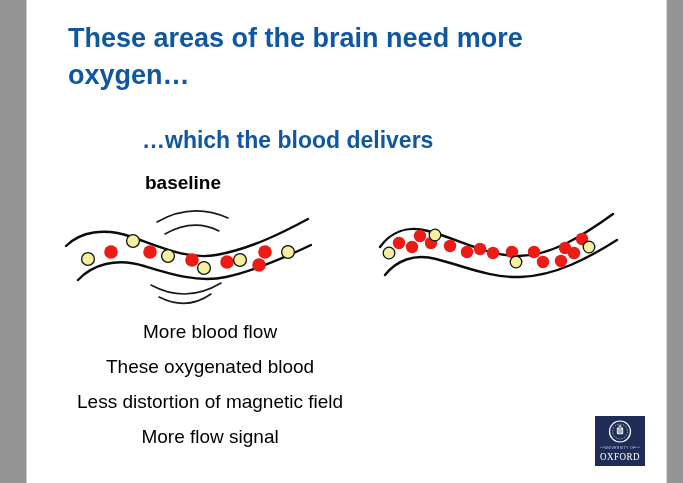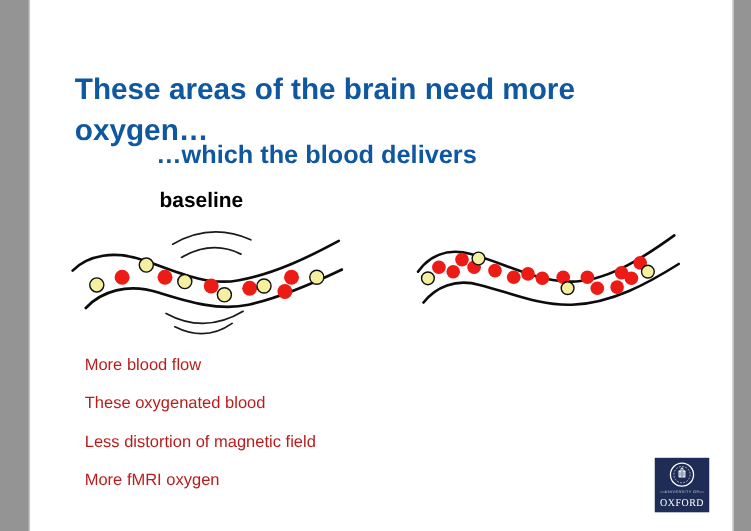--- a/index.html
+++ b/index.html
@@ -2,33 +2,33 @@
 <html style="--frame-gray: #949494; --title-blue: #0f57a0; --link-color: #d2603c;"><head>
 <meta charset="utf-8">
 <style>
   html,body{margin:0;padding:0;}
   body{font-family:"Liberation Sans","DejaVu Sans",sans-serif;background:#fff;}
   #canvas{position:relative;width:683px;height:483px;overflow:hidden;background:#fff;}
   .gutter{position:absolute;top:0;height:483px;background:var(--frame-gray,#949494);}
   #gutter-left{left:0;width:26px;border-right:1px solid #c9c9c9;}
   #gutter-right{left:666px;width:17px;border-left:1px solid #d6d6d6;}
   #title{position:absolute;left:68px;top:20px;width:560px;font-size:27px;font-weight:bold;
-         line-height:37px;color:var(--title-blue,#0f57a0);letter-spacing:0px;margin-top:43px;}
+         line-height:37px;color:var(--title-blue,#0f57a0);letter-spacing:0px;}
   #subtitle{position:absolute;left:142px;top:127px;font-size:23px;font-weight:bold;
          color:var(--title-blue,#0f57a0);}
   .vessel-label{position:absolute;top:172px;font-size:19px;font-weight:bold;color:#000000;}
   #label-baseline{left:145px;}
   #label-activation{left:396px;}
   .vessel-svg{position:absolute;}
   #svg-baseline{left:60px;top:200px;}
   #svg-activation{left:370px;top:205px;}
   .vessel-line{fill:none;stroke:#0c0c0c;stroke-width:2.4;stroke-linecap:round;}
   .arc-line{fill:none;stroke:#1a1a1a;stroke-width:1.6;stroke-linecap:round;}
   #bullets{position:absolute;left:77px;top:314px;margin:0;padding:0;list-style:none;}
-  #bullets li{height:35px;line-height:35px;font-size:15px;color:#b91c1c;}
+  #bullets li{height:35px;line-height:35px;font-size:19px;color:#000000;text-align:center;}
   #footer-link{position:absolute;left:49px;top:447px;font-size:11.5px;
          color:var(--link-color,#d2603c);text-decoration:none;}
   #logo-svg{position:absolute;left:595px;top:416px;}
 </style>
 </head>
 <body>
 
 <div id="canvas">
 
   <div id="gutter-left" class="gutter"></div>
@@ -93,21 +93,21 @@
         <circle cx="204" cy="48" r="6.2" fill="#ec1b16"></circle>
         <circle cx="212" cy="34" r="6.2" fill="#ec1b16"></circle>
         <circle cx="219" cy="42" r="5.8" fill="#f5f0a0" stroke="#111111" stroke-width="1.3"></circle>
       </g>
   </svg>
 
   <ul id="bullets">
     <li>More blood flow</li>
     <li>These oxygenated blood</li>
     <li>Less distortion of magnetic field</li>
-    <li>More fMRI oxygen</li>
+    <li>More flow signal</li>
   </ul>
 
 
   <svg id="logo-svg" width="50" height="50" viewBox="0 0 50 50">
     <rect id="logo-bg" x="0" y="0" width="50" height="50" fill="#1f2c55"></rect>
     <g>
       <circle cx="25" cy="15.5" r="10.5" fill="none" stroke="#ffffff" stroke-width="1.2"></circle>
       <circle cx="25" cy="15.5" r="7.4" fill="none" stroke="#d8dde8" stroke-width="0.7" stroke-dasharray="1.6 1.3"></circle>
       <path d="M 23 10.8 L 25 8.8 L 27 10.8 Z" fill="#e8ebf2"></path>
       <rect x="21.8" y="11.6" width="6.4" height="6.6" rx="0.8" fill="#e8ebf2"></rect>

